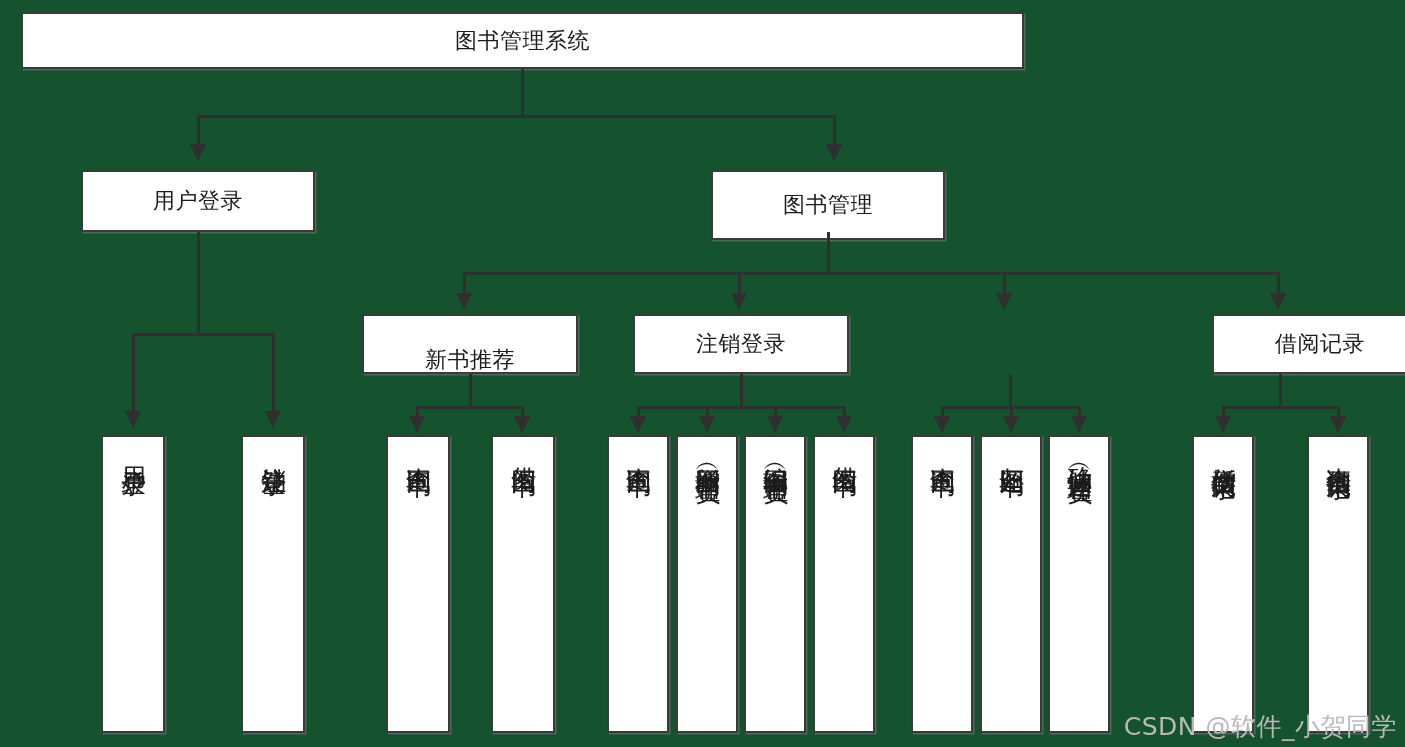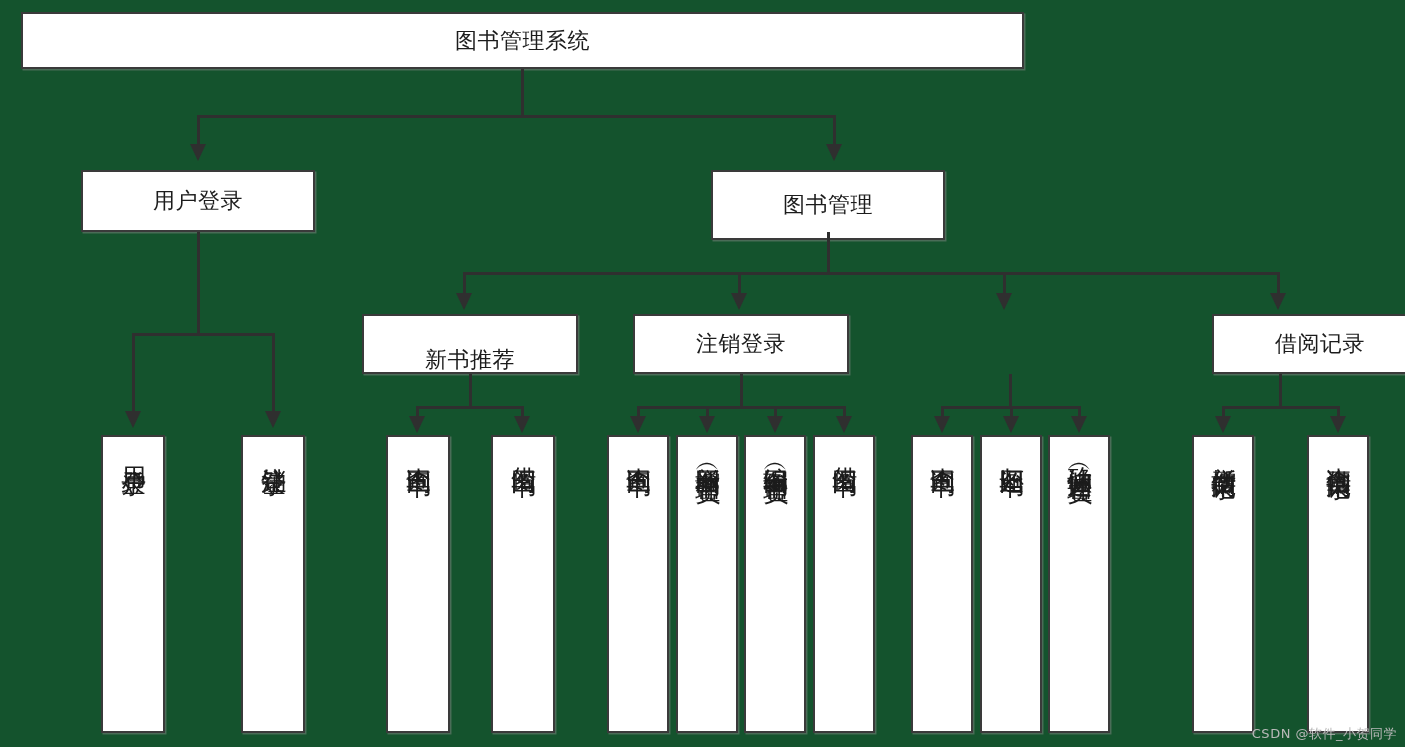--- a/index.html
+++ b/index.html
@@ -60,21 +60,21 @@
     width:0;height:0;
     border-left:8px solid transparent;
     border-right:8px solid transparent;
     border-top:17px solid #2f2f2f;
   }
   
   #watermark{
     position:absolute;
     right:8px;
     bottom:4px;
-    font-size:13px;
+    font-size:25px;
     color:#b9b9b9;
     letter-spacing:.5px;
     white-space:nowrap;
     user-select:none;
   }
 </style>
 </head>
 <body>
 
 <div id="canvas">

